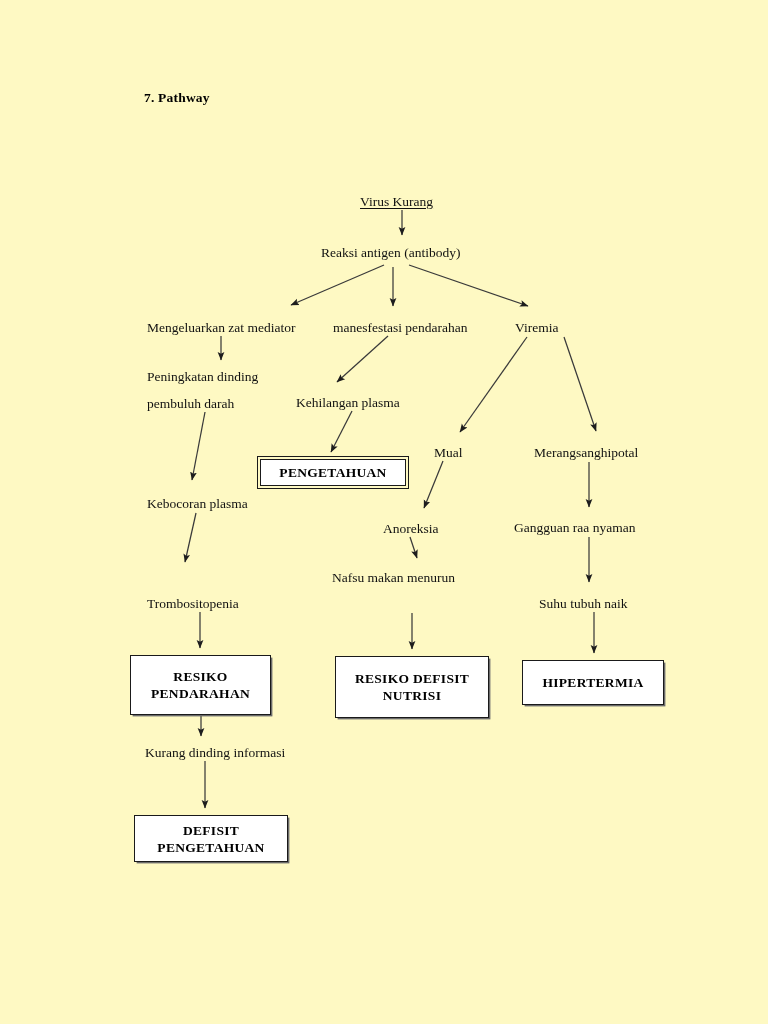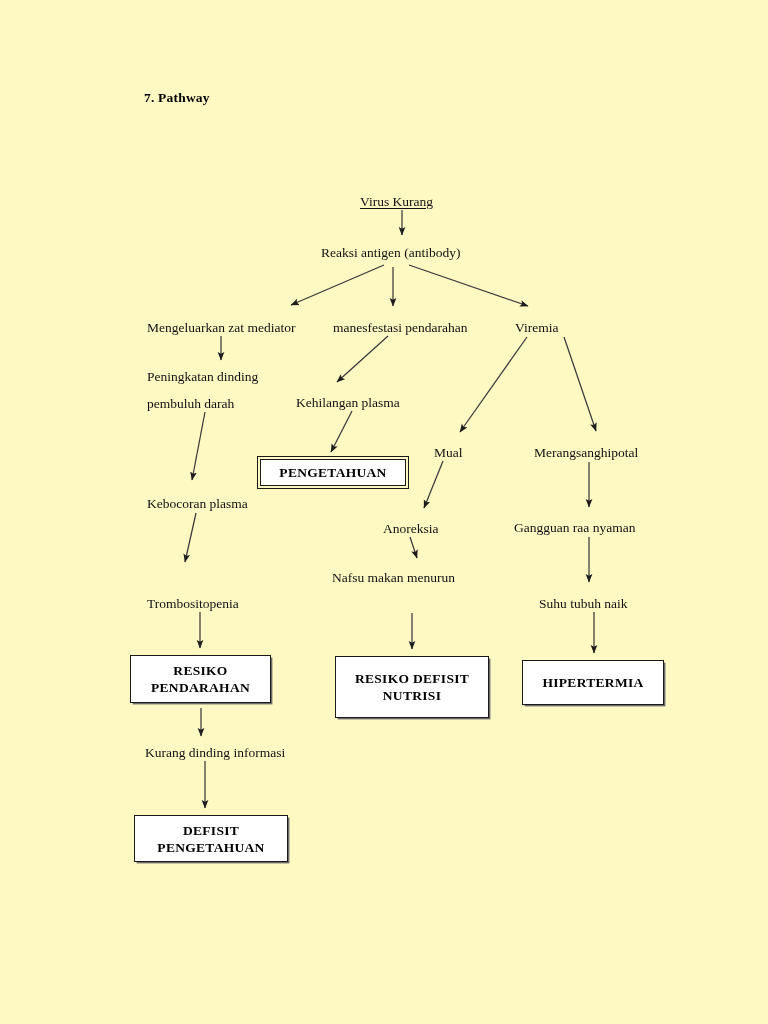--- a/index.html
+++ b/index.html
@@ -154,21 +154,21 @@
   <div class="node" style="left:147px; top:595px;">Trombositopenia</div>
 
   <div class="node" style="left:539px; top:595px;">Suhu tubuh naik</div>
 
   <div class="node" style="left:145px; top:744px;">Kurang dinding informasi</div>
 
   <div class="dxbox double" style="left:260px; top:459px; width:146px; height:27px;">
     <span>PENGETAHUAN</span>
   </div>
 
-  <div class="dxbox" style="left:130px; top:655px; width:141px; height:48px;">
+  <div class="dxbox" style="left:130px; top:655px; width:141px; height:60px;">
     <span>
       <span>RESIKO</span><br>
       <span>PENDARAHAN</span>
     </span>
   </div>
 
   <div class="dxbox" style="left:335px; top:656px; width:154px; height:62px;">
     <span>
       <span>RESIKO DEFISIT</span><br>
       <span>NUTRISI</span>

